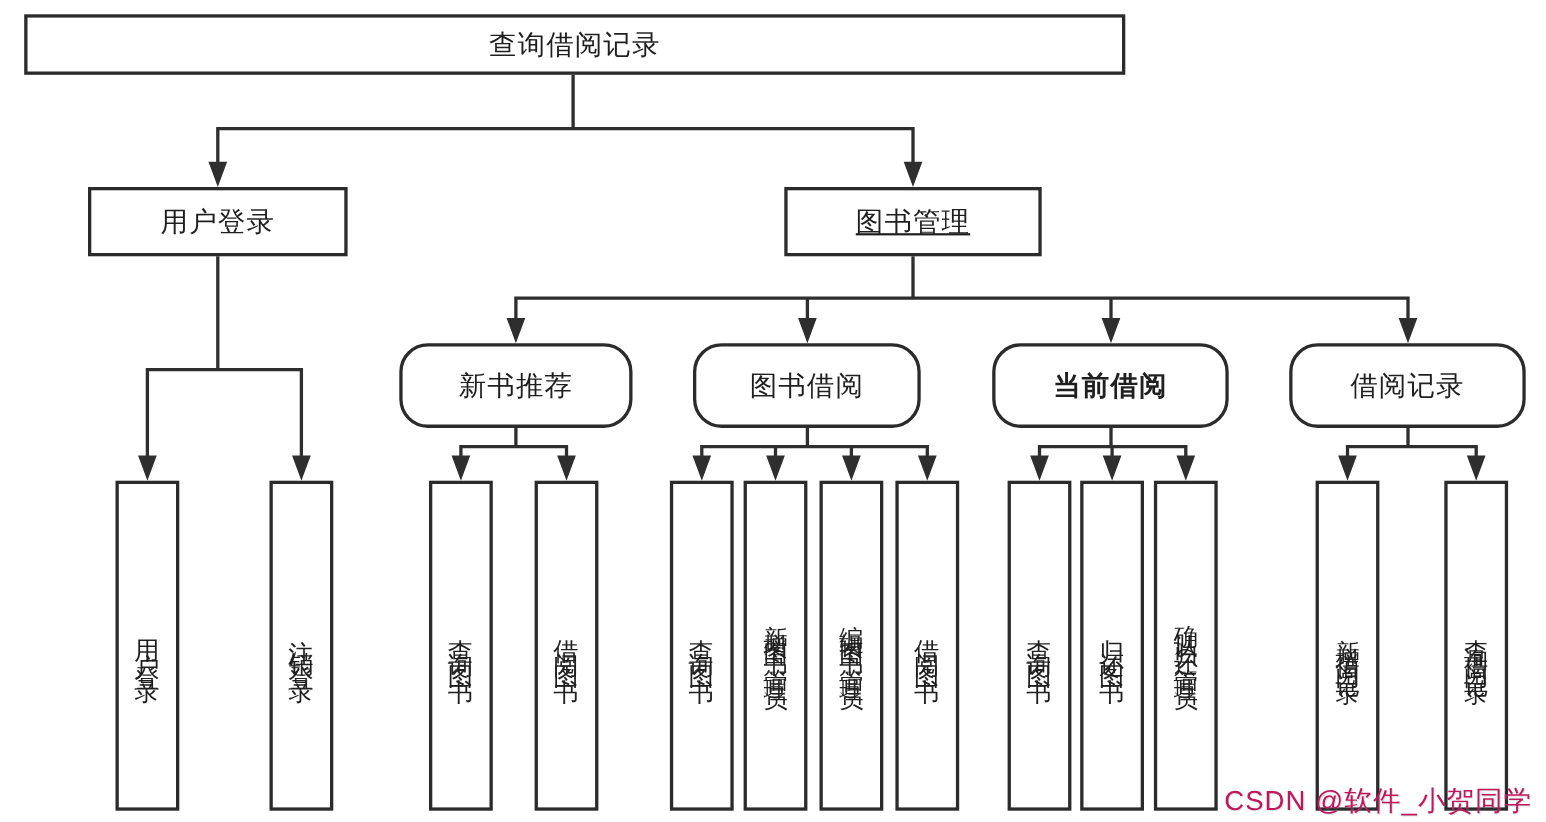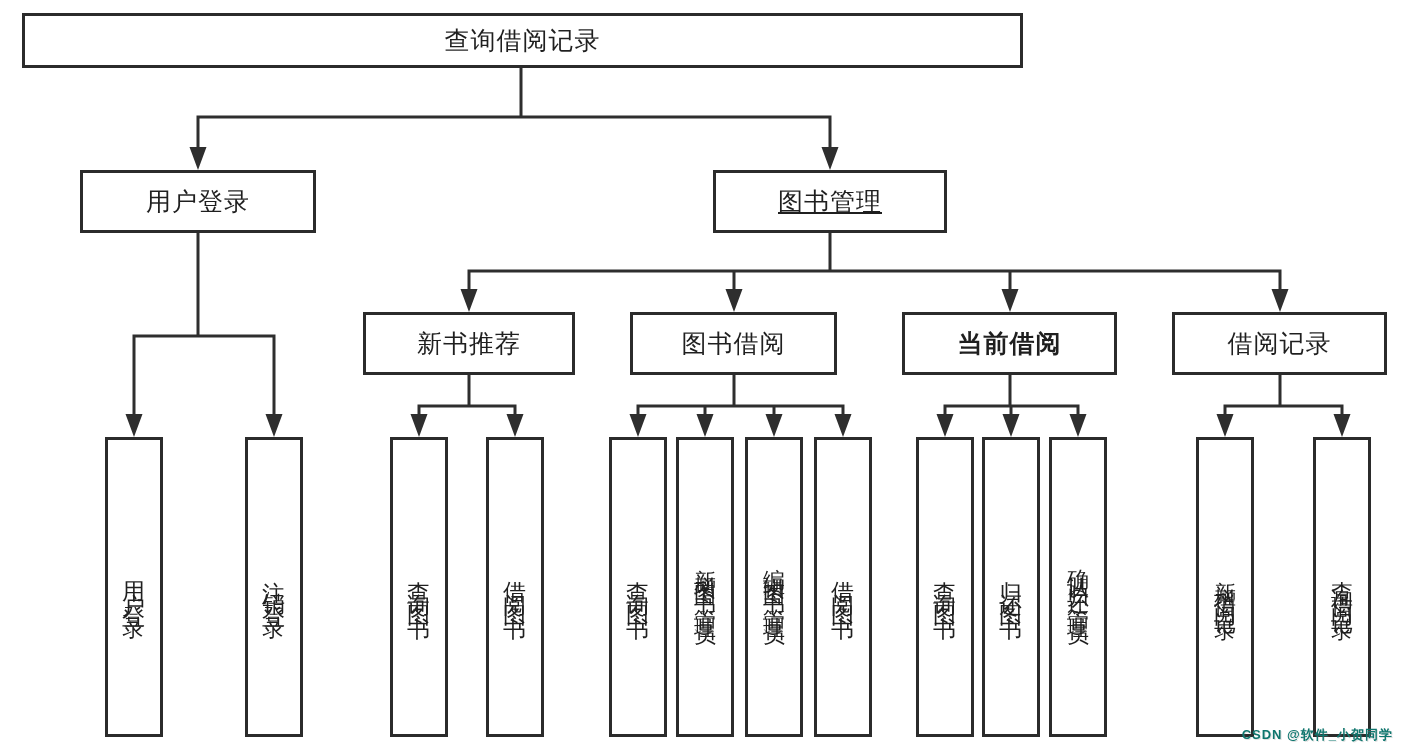--- a/index.html
+++ b/index.html
@@ -44,47 +44,46 @@
   .hnode {
     font-size: 25px;
     letter-spacing: 1px;
     white-space: nowrap;
   }
   .root {
     left: 22px; top: 13px;
     width: 1001px; height: 55px;
   }
   .lvl1 { top: 170px; height: 63px; }
-  .lvl2 { top: 312px; height: 63px; }
+  .lvl2 { top: 312px; height: 77px; border-radius: 26px; }
   .leaf {
     top: 437px;
     width: 58px; height: 300px;
   }
   .leaf > span {
     writing-mode: vertical-rl;
     text-orientation: mixed;
     font-size: 23px;
     letter-spacing: 12px;
     line-height: 52px;
     white-space: nowrap;
   }
   .leaf.tight > span {
     font-size: 22px;
     letter-spacing: 8px;
   }
   .watermark {
     position: absolute;
     right: 12px;
     bottom: 3px;
-    font-size: 13px;
-    color: #0f766e;
+    font-size: 25px;
+    color: #be185d;
     letter-spacing: 1px;
     white-space: nowrap;
     text-shadow: 1px 1px 0 rgba(130,130,130,0.25);
-    font-weight: bold;
   }
 </style>
 </head>
 <body>
 
 <div class="stage">
 
   <svg class="wires" viewBox="0 0 1405 747" aria-hidden="true">
     <path class="wire" d="
       M521 68 V117

